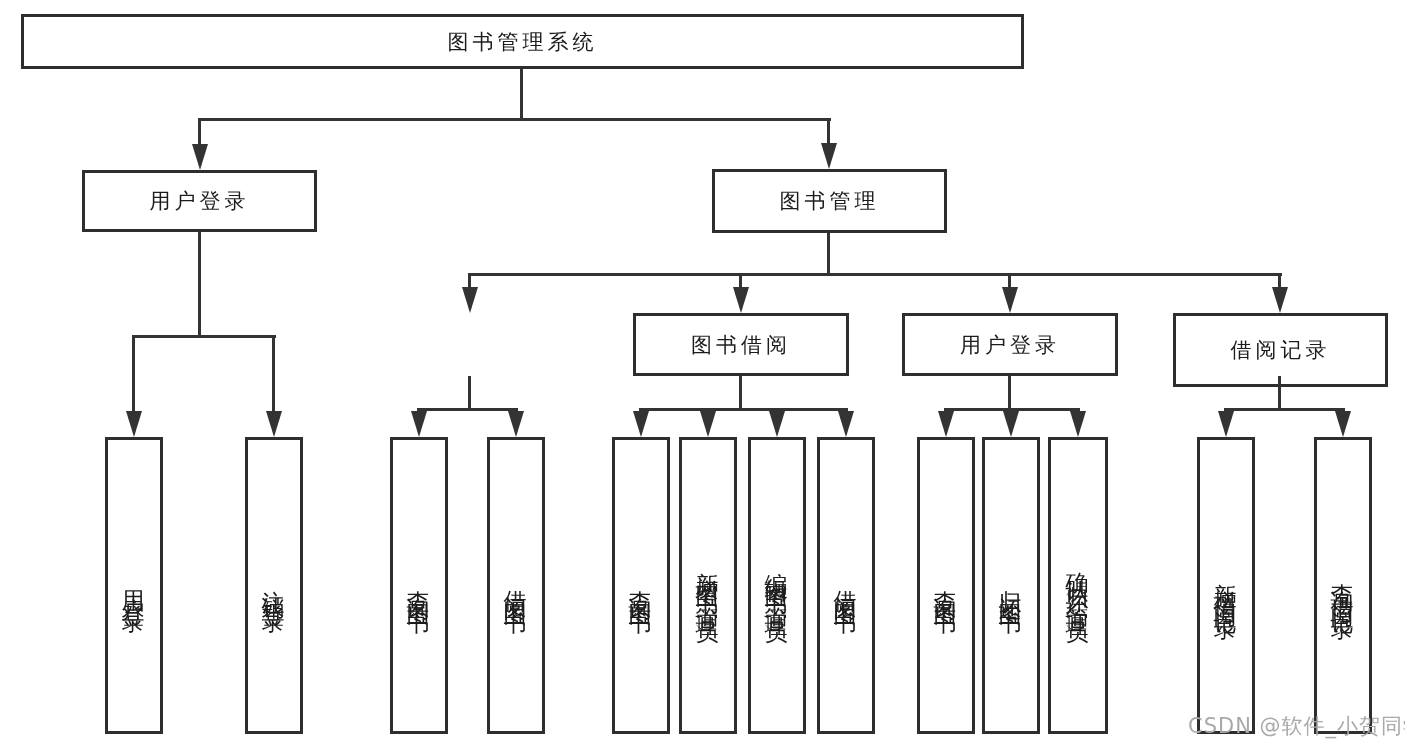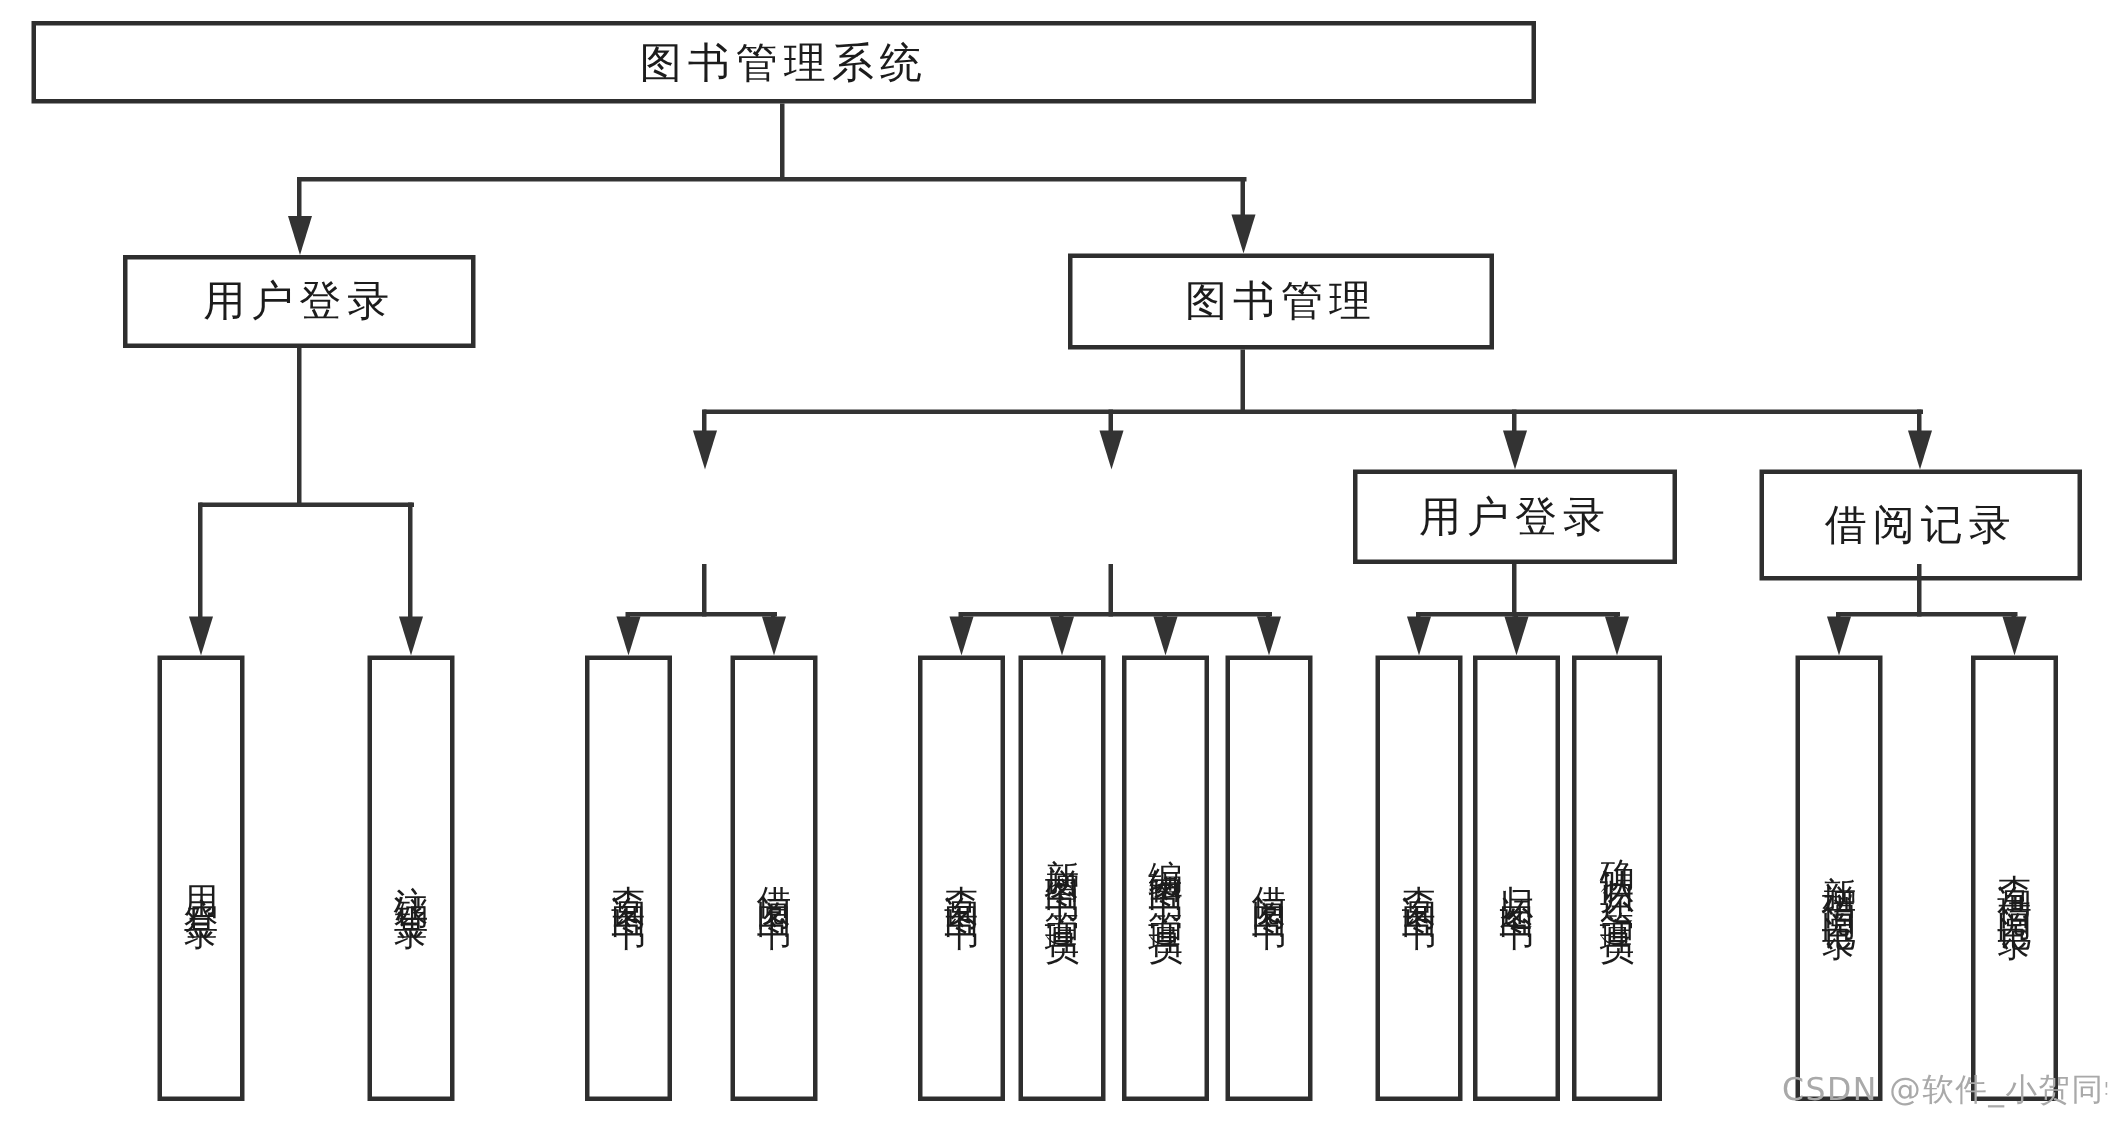--- a/index.html
+++ b/index.html
@@ -5,21 +5,21 @@
   html,body { margin:0; padding:0; background:#ffffff; }
   .canvas {
     position:relative; width:1405px; height:747px; background:#ffffff;
     font-family:"DejaVu Sans","Liberation Sans",sans-serif; color:#1c1c1c;
     overflow:hidden;
   }
   .box {
     position:absolute; box-sizing:border-box;
     border:3px solid #2e2e2e; background:#ffffff;
     display:flex; align-items:center; justify-content:center;
-    font-size:28px; letter-spacing:4px; text-align:center;
+    font-size:21px; letter-spacing:4px; text-align:center;
   }
   .vbox {
     writing-mode:vertical-rl; text-orientation:mixed;
     letter-spacing:7px; font-size:23px;
   }
   .hline { position:absolute; height:3px; background:#333333; }
   .vline { position:absolute; width:3px; background:#333333; }
   .arrow {
     position:absolute; width:0; height:0;
     border-left:8px solid transparent; border-right:8px solid transparent;
@@ -43,21 +43,21 @@
   <div class="vline" style="left:520px;top:69px;height:49px"></div>
   <div class="hline" style="left:199px;top:118px;width:632px"></div>
   <div class="vline" style="left:198px;top:118px;height:32px"></div>
   <div class="arrow" style="left:192px;top:144px"></div>
   <div class="vline" style="left:827px;top:118px;height:31px"></div>
   <div class="arrow" style="left:821px;top:143px"></div>
 
   <div class="box" style="left:82px;top:170px;width:235px;height:62px">
     <span>用户登录</span>
   </div>
-  <div class="box" style="left:712px;top:169px;width:284px;height:64px">
+  <div class="box" style="left:712px;top:169px;width:235px;height:64px">
     <span>图书管理</span>
   </div>
 
   <div class="vline" style="left:198px;top:232px;height:106px"></div>
   <div class="hline" style="left:133px;top:335px;width:143px"></div>
   <div class="vline" style="left:132px;top:335px;height:80px"></div>
   <div class="arrow" style="left:126px;top:411px"></div>
   <div class="vline" style="left:272px;top:335px;height:80px"></div>
   <div class="arrow" style="left:266px;top:411px"></div>
 
@@ -65,20 +65,23 @@
   <div class="hline" style="left:469px;top:273px;width:813px"></div>
   <div class="vline" style="left:468px;top:273px;height:16px"></div>
   <div class="arrow" style="left:462px;top:287px"></div>
   <div class="vline" style="left:739px;top:273px;height:16px"></div>
   <div class="arrow" style="left:733px;top:287px"></div>
   <div class="vline" style="left:1008px;top:273px;height:16px"></div>
   <div class="arrow" style="left:1002px;top:287px"></div>
   <div class="vline" style="left:1278px;top:273px;height:16px"></div>
   <div class="arrow" style="left:1272px;top:287px"></div>
 
+  <div class="box" style="left:633px;top:313px;width:216px;height:63px">
+    <span>图书借阅</span>
+  </div>
   <div class="box" style="left:902px;top:313px;width:216px;height:63px">
     <span>用户登录</span>
   </div>
   <div class="box" style="left:1173px;top:313px;width:215px;height:74px">
     <span>借阅记录</span>
   </div>
 
   <div class="vline" style="left:468px;top:376px;height:35px"></div>
   <div class="hline" style="left:418px;top:408px;width:100px"></div>
   <div class="vline" style="left:417px;top:408px;height:10px"></div>

